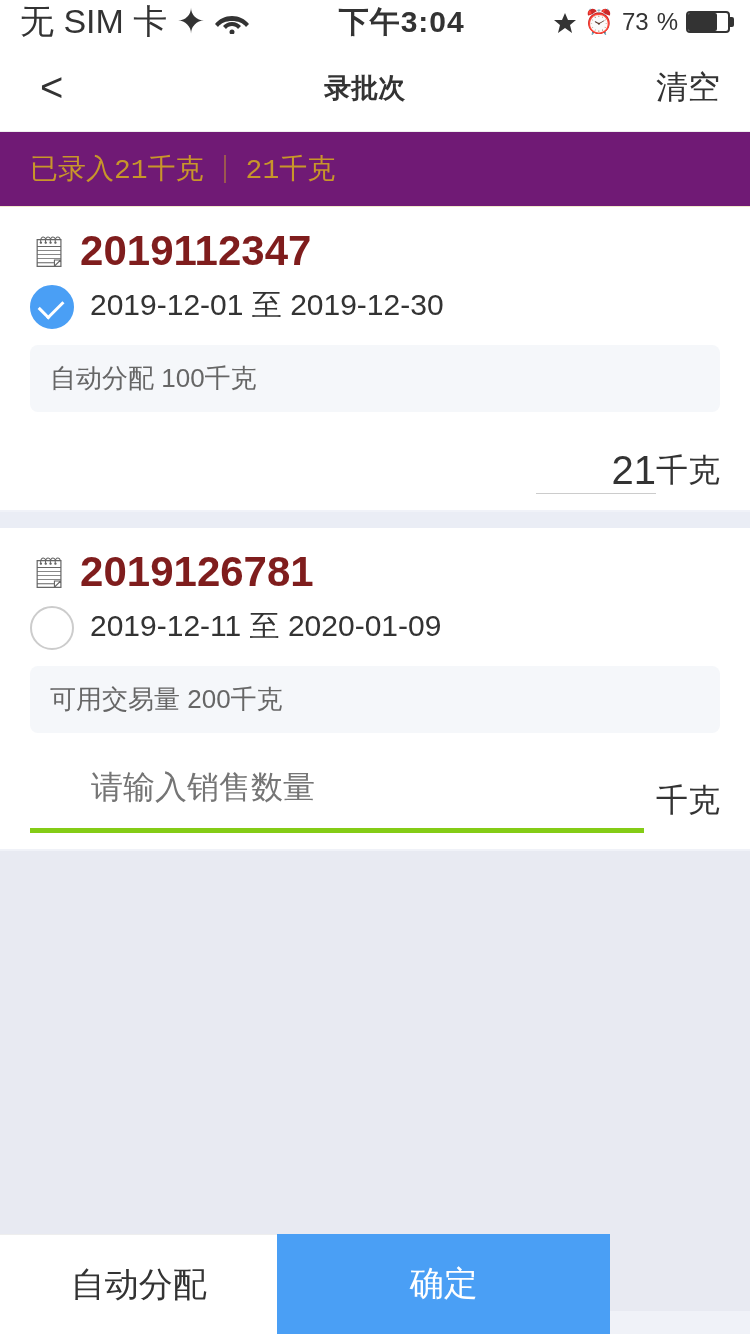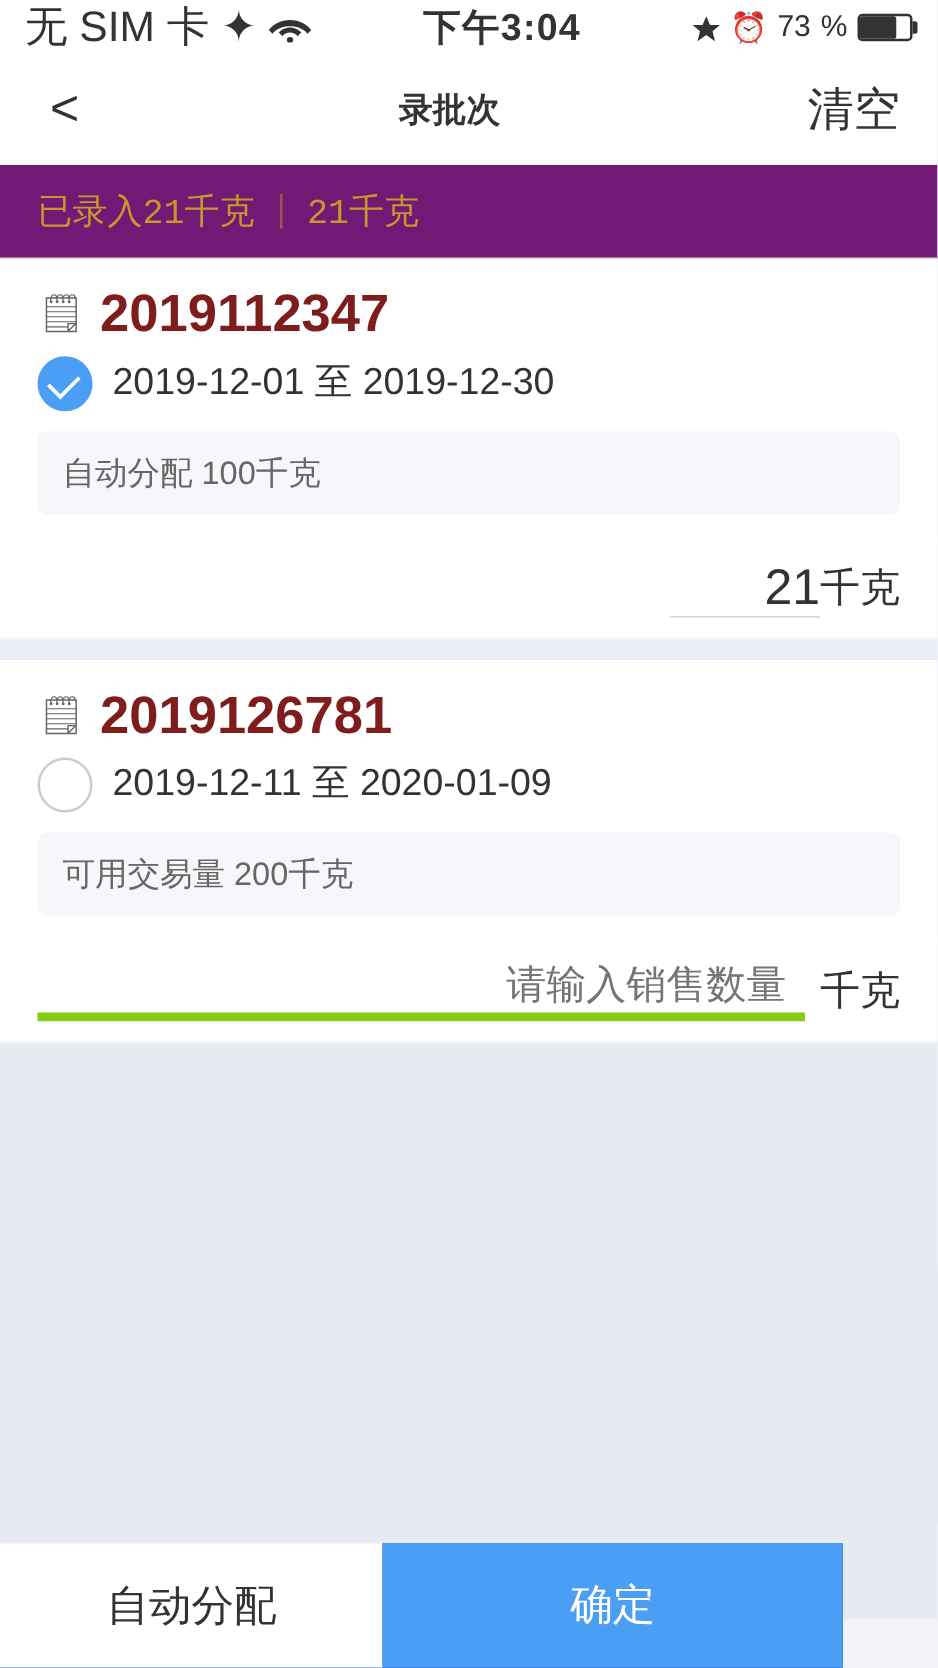--- a/index.html
+++ b/index.html
@@ -80,21 +80,21 @@
       color: #333;
       cursor: pointer;
       padding: 10px;
     }
     .nav-title {
       font-size: 27px;
       font-weight: 600;
       color: #333;
     }
     .nav-clear {
-      font-size: 37px;
+      font-size: 32px;
       color: #333;
       cursor: pointer;
     }
 
     
     .info-banner {
       background: #701a75;
       padding: 18px 30px;
       display: flex;
       align-items: center;
@@ -219,44 +219,44 @@
       font-size: 32px;
       color: #ccc;
       border: none;
       background: transparent;
       text-align: right;
       outline: none;
       flex: 1;
       max-width: 300px;
     }
     .input-underline {
-      border-bottom: 7px solid #84cc16;
-      display: flex;
-      align-items: center;
-      justify-content: flex-end;
+      border-bottom: 5px solid #84cc16;
+      display: flex;
+      align-items: center;
+      justify-content: flex-start;
       flex: 1;
-      padding-bottom: 4px;
+      padding-bottom: 22px;
     }
 
     
     .gray-area {
       background: #e8eaf2;
       flex: 1;
       min-height: 460px;
     }
 
     
     .bottom-bar {
       height: 100px;
       display: flex;
       position: fixed;
       bottom: 0;
       left: 0;
-      width: 674px;
-      background: #1d4ed8;
+      width: 610px;
+      background: #7dd3fc;
     }
     .btn-auto {
       flex: 1;
       display: flex;
       align-items: center;
       justify-content: center;
       font-size: 34px;
       color: #333;
       background: #fff;
       cursor: pointer;

